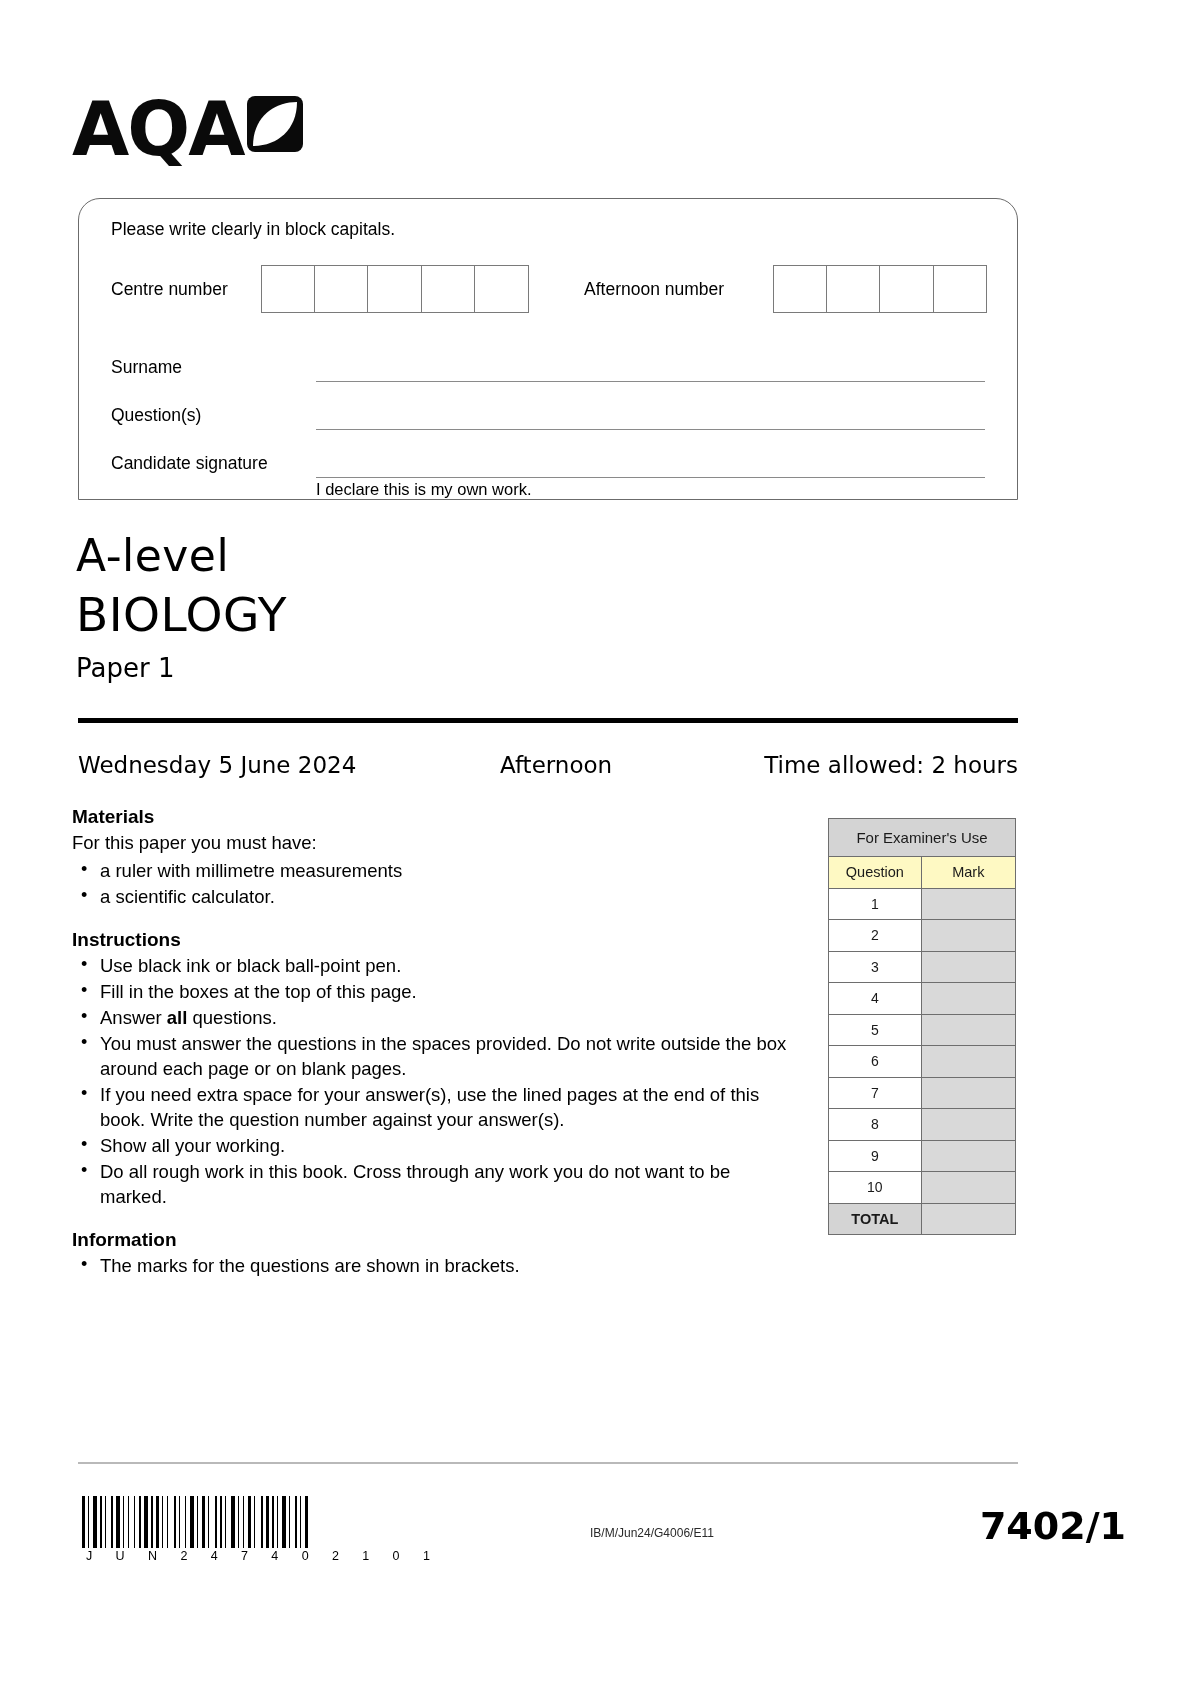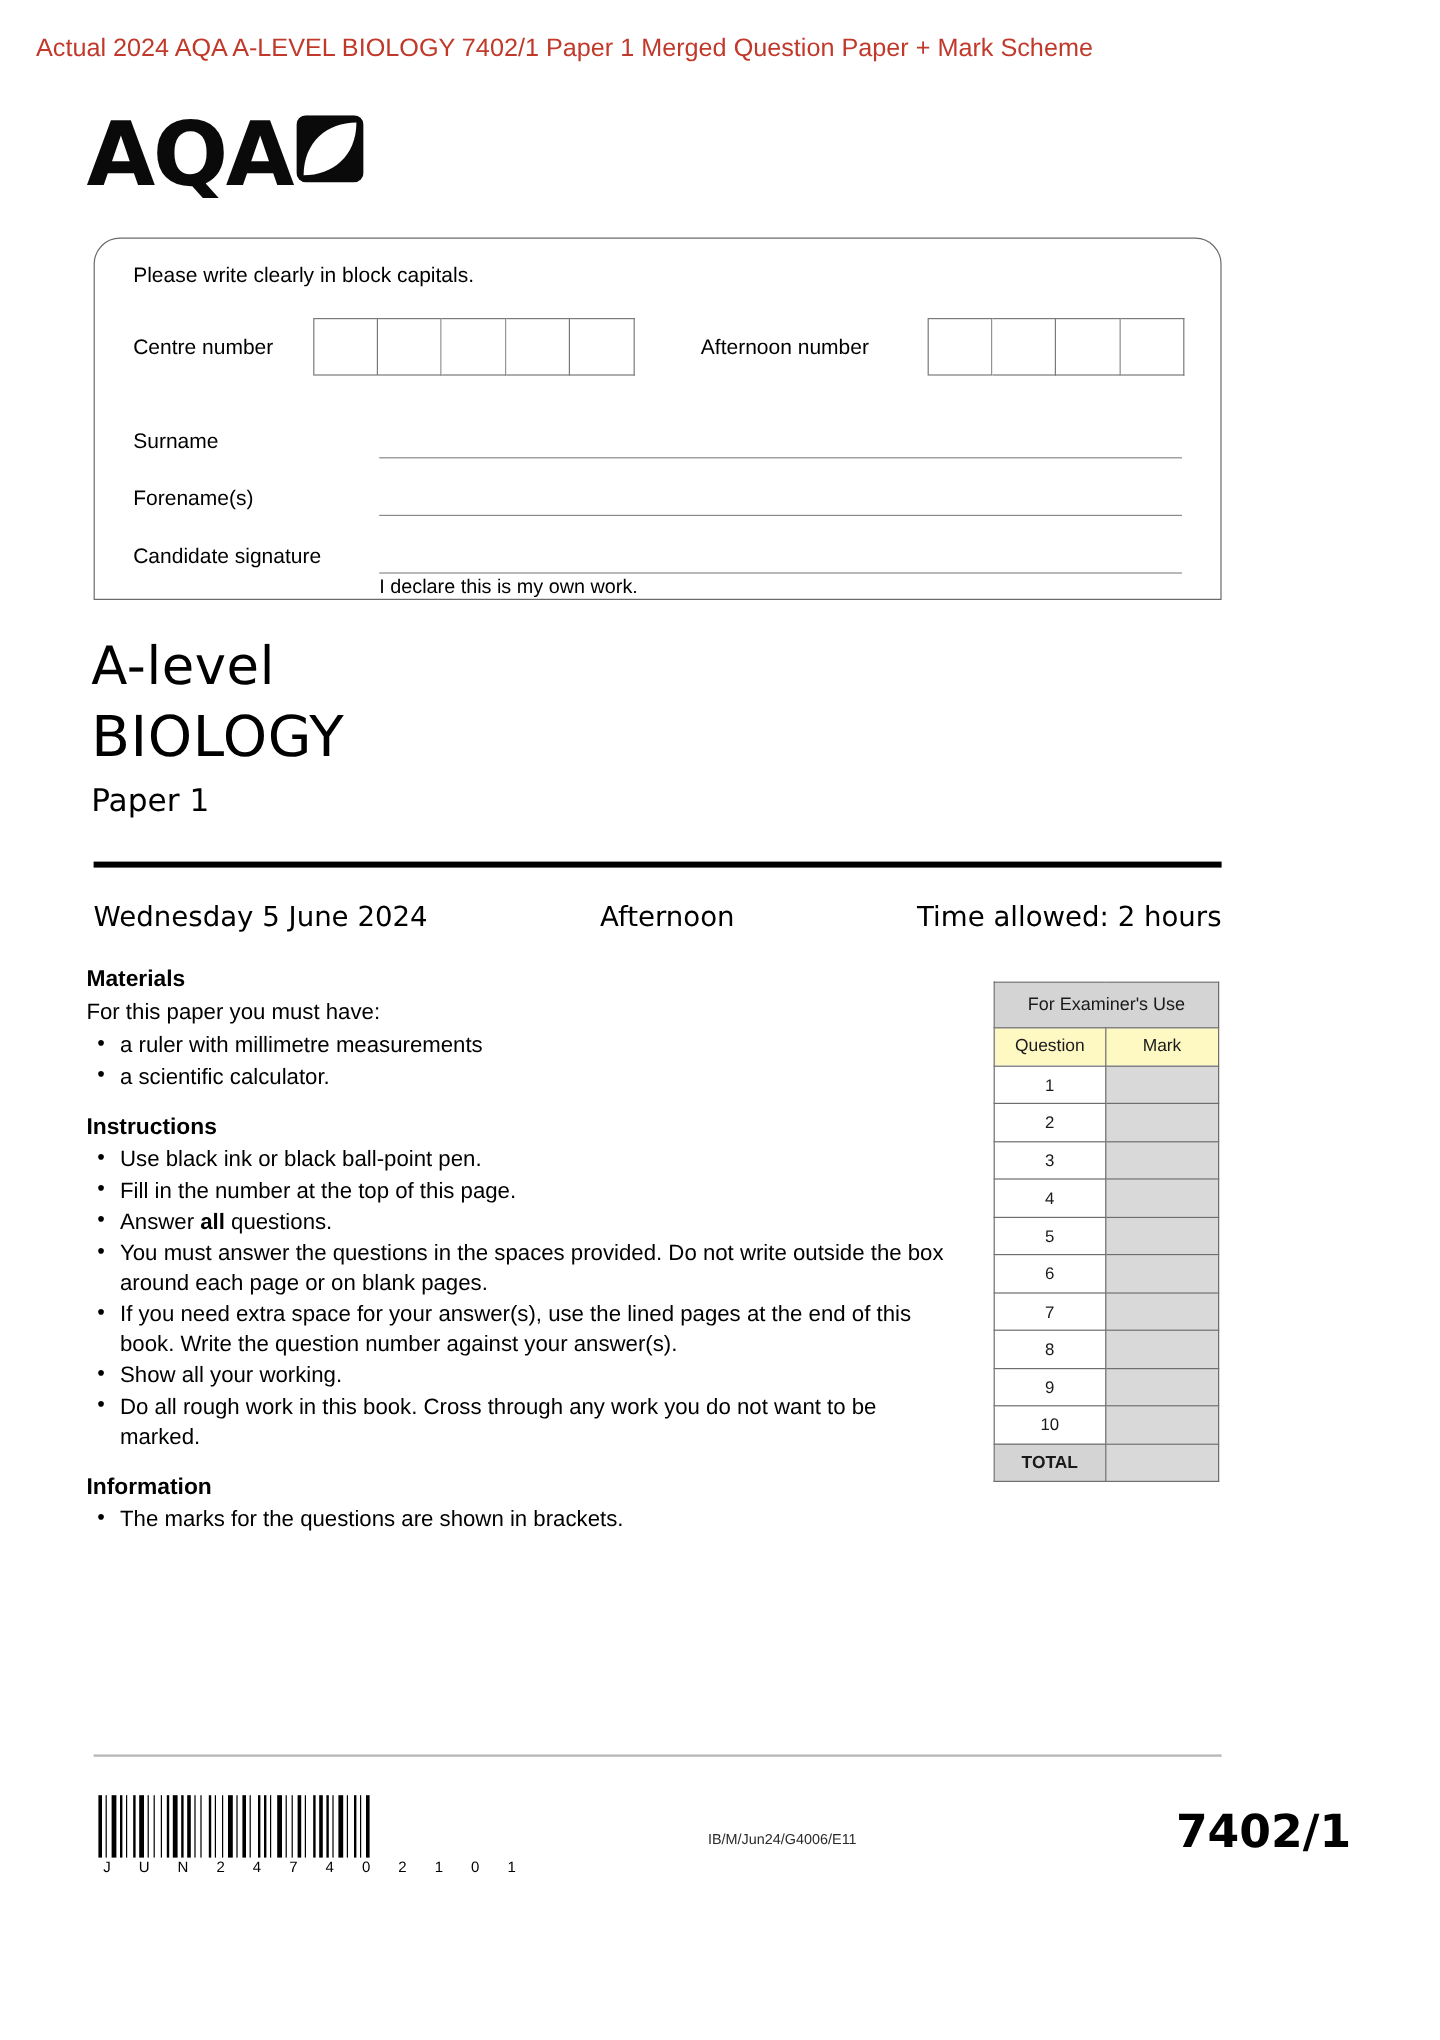--- a/index.html
+++ b/index.html
@@ -138,21 +138,20 @@
   .paper-code {
     position: absolute; right: 74px; top: 1504px;
     font-family: "DejaVu Sans", sans-serif; font-weight: bold; font-size: 38px;
   }
 </style>
 </head>
 <body>
 
 <div class="page">
 
-  <div class="banner">Actual 2024 AQA A-LEVEL BIOLOGY 7402/1 Paper 1 Merged Question Paper + Mark Scheme</div>
 
   <div class="logo">
     <span class="logo-text">AQA</span>
     <span class="logo-mark">
       <svg width="56" height="56" viewBox="0 0 56 56">
         <path d="M8 0 H48 A8 8 0 0 1 56 8 V48 A8 8 0 0 1 48 56 H8 A8 8 0 0 1 0 48 V8 A8 8 0 0 1 8 0 Z" fill="#0a0a0a"></path>
         <path d="M6 50 C6 22 26 6 50 6 C50 34 30 50 6 50 Z" fill="#ffffff"></path>
       </svg>
     </span>
   </div>
@@ -175,21 +174,21 @@
       <div></div>
       <div></div>
       <div></div>
     </div>
 
     <div class="field f1">
       <div class="flabel">Surname</div>
       <div class="fline"></div>
     </div>
     <div class="field f2">
-      <div class="flabel">Forename(s)</div>
+      <div class="flabel">Question(s)</div>
       <div class="fline"></div>
     </div>
     <div class="field f3">
       <div class="flabel">Candidate signature</div>
       <div class="fline"></div>
     </div>
     <div class="declare">I declare this is my own work.</div>
   </div>
 
   <div class="title-block">
@@ -209,21 +208,21 @@
     <div class="h-sec">Materials</div>
     <p class="plain">For this paper you must have:</p>
     <ul class="bullets">
       <li>a ruler with millimetre measurements</li>
       <li>a scientific calculator.</li>
     </ul>
 
     <div class="h-sec sp">Instructions</div>
     <ul class="bullets">
       <li><span>Use black ink or black ball-point pen.</span></li>
-      <li><span>Fill in the number at the top of this page.</span></li>
+      <li><span>Fill in the boxes at the top of this page.</span></li>
       <li><span>Answer </span><b>all</b><span> questions.</span></li>
       <li><span>You must answer the questions in the spaces provided.  Do not write outside the box around each page or on blank pages.</span></li>
       <li><span>If you need extra space for your answer(s), use the lined pages at the end of this book.  Write the question number against your answer(s).</span></li>
       <li><span>Show all your working.</span></li>
       <li><span>Do all rough work in this book.  Cross through any work you do not want to be marked.</span></li>
     </ul>
 
     <div class="h-sec sp">Information</div>
     <ul class="bullets">
       <li>The marks for the questions are shown in brackets.</li>

